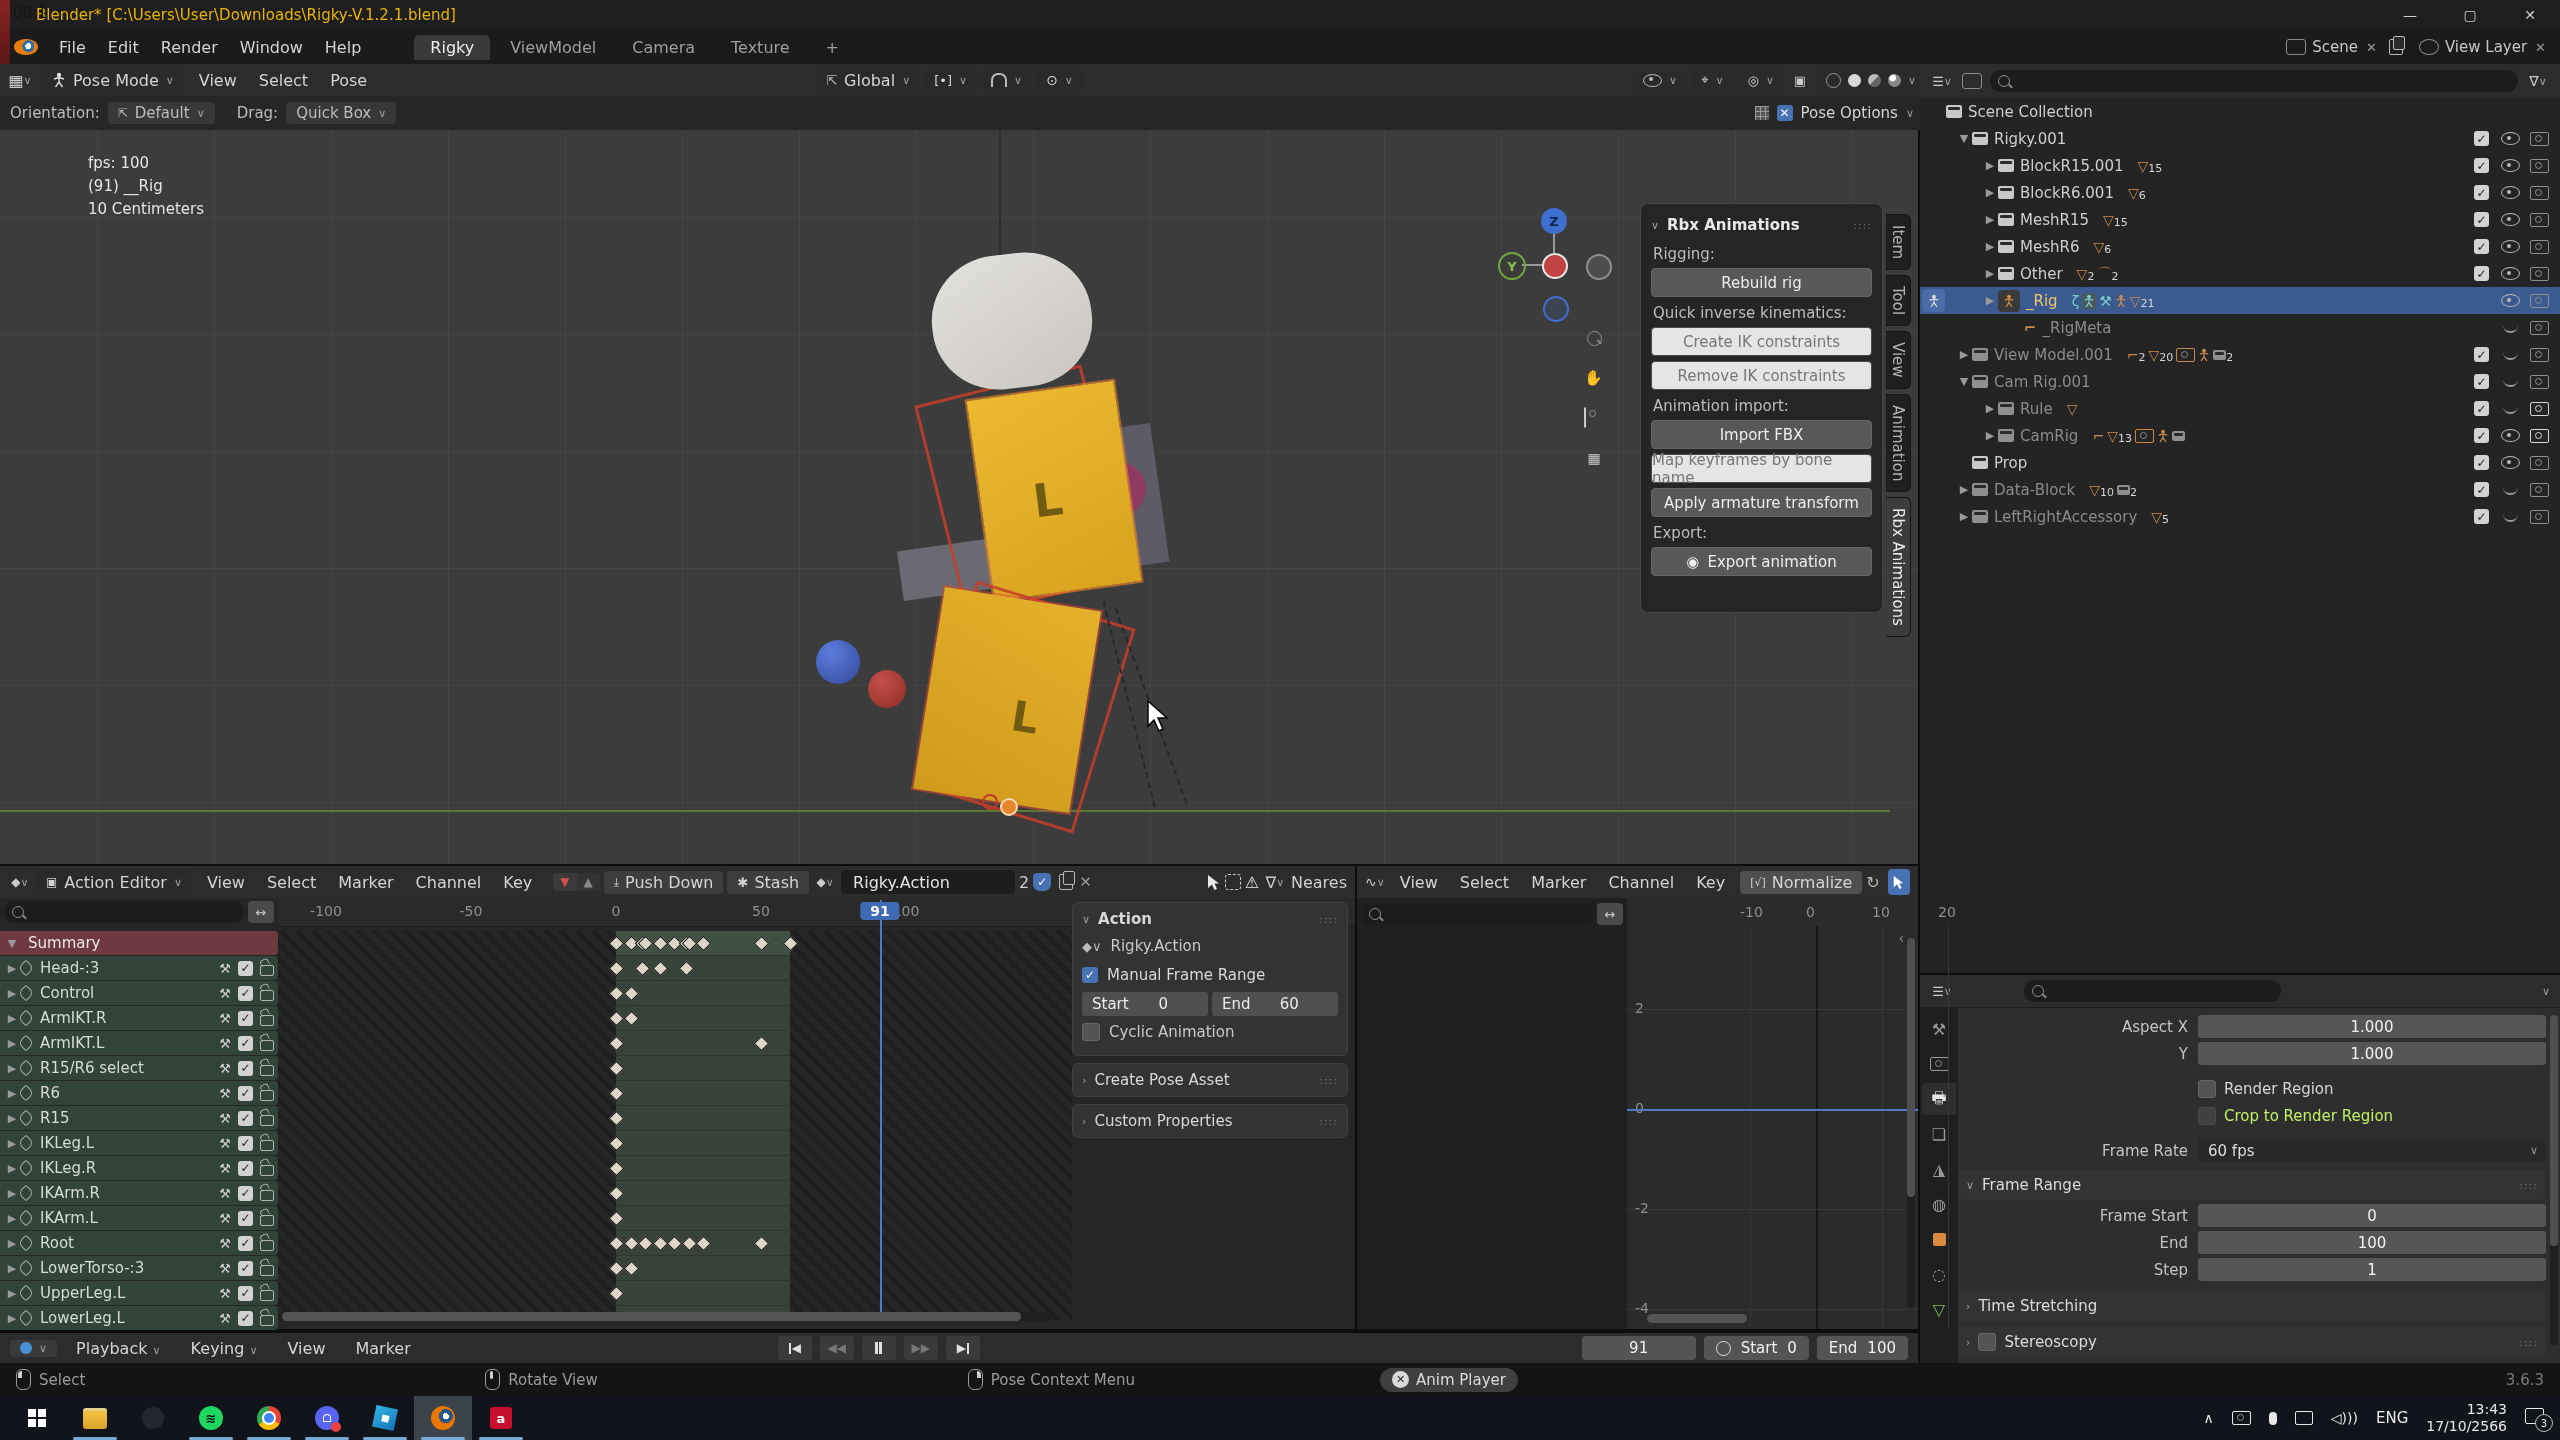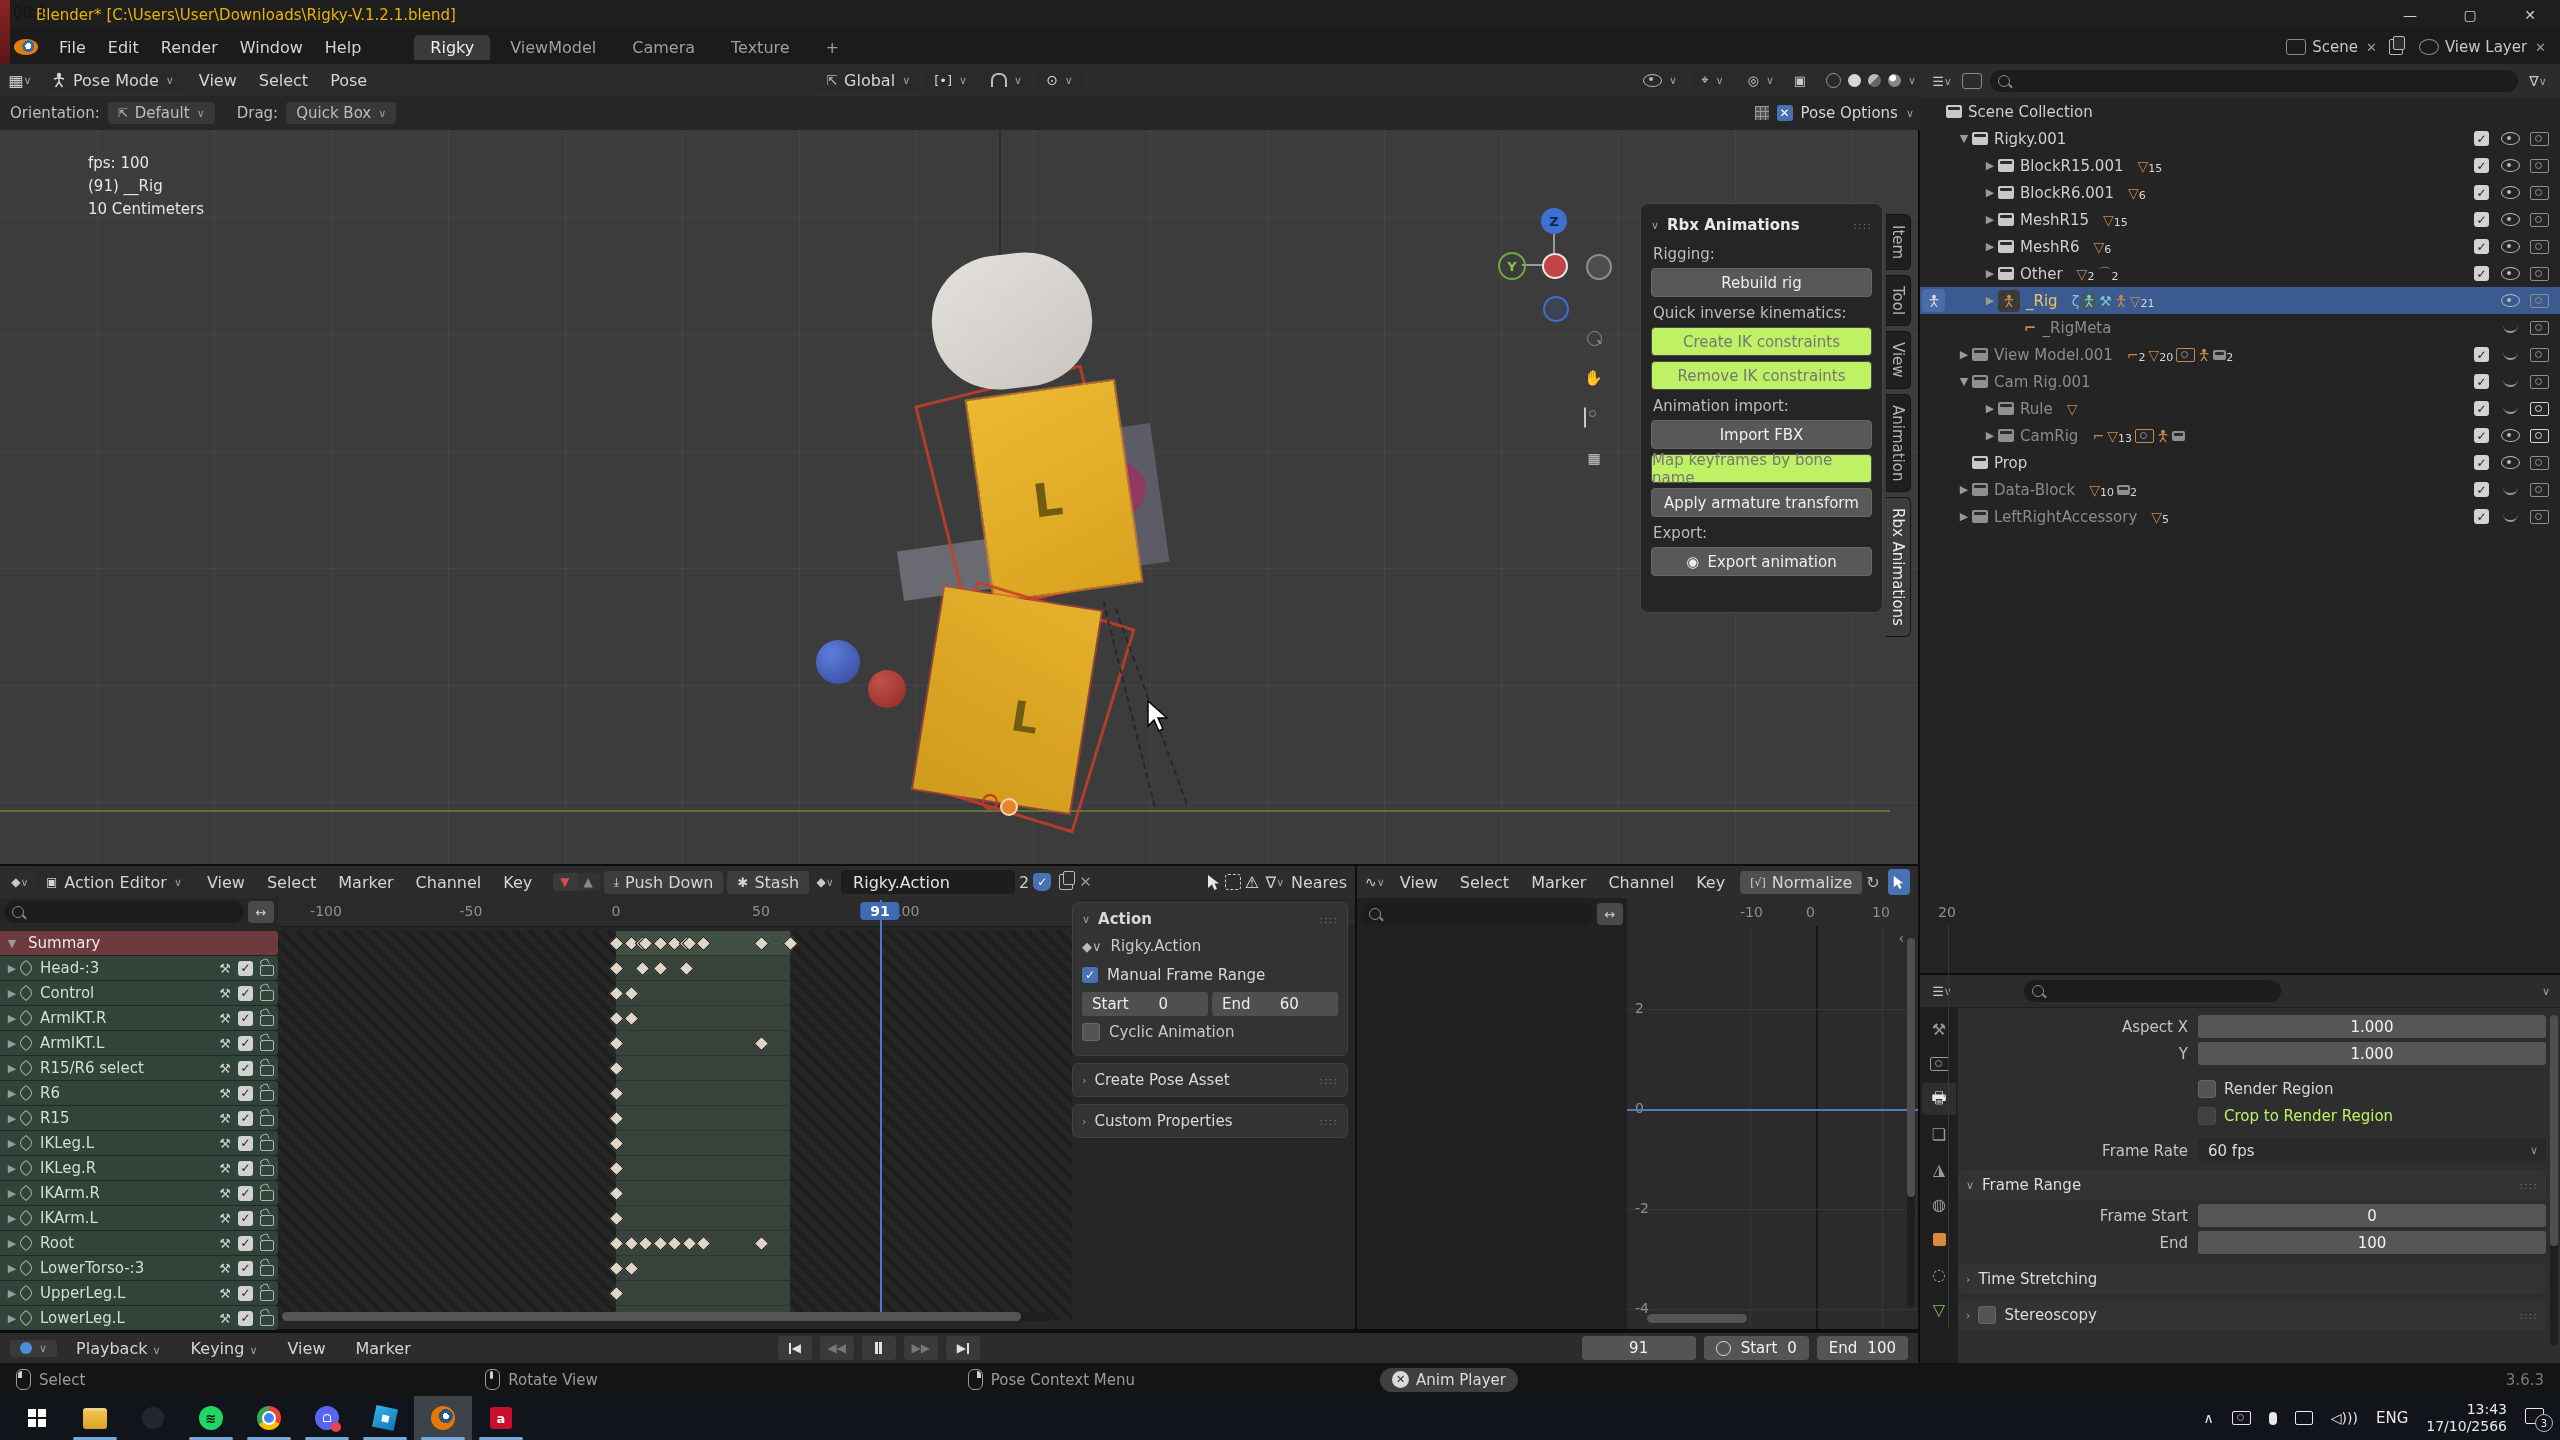--- a/index.html
+++ b/index.html
@@ -45,21 +45,21 @@
   .lchar{color:#6f5c12;font-weight:bold;}
   .sphere{border-radius:50%;}
   .navball{border-radius:50%;display:flex;align-items:center;justify-content:center;font-size:13px;font-weight:bold;}
   .nav-ic{width:24px;height:24px;display:flex;align-items:center;justify-content:center;color:#c9c9c9;}
   .dashline{border-left:2px dashed rgba(35,35,35,.8);}
 
   
   #rbx-panel{left:1640px;top:139px;width:243px;height:410px;background:rgba(36,36,36,.97);border:1px solid #474747;border-radius:8px;padding:8px 10px;box-sizing:border-box;}
   .rbx-label{color:#bdbdbd;font-size:15px;margin:7px 0 5px 2px;}
   .rbx-btn{height:27px;border-radius:4px;background:#585858;color:#eeeeee;font-size:15px;display:flex;align-items:center;justify-content:center;margin-bottom:5px;border:1px solid #666;}
-  .rbx-btn.disabled{background:#bef264;color:#767676;border-color:#4a4a4a;}
+  .rbx-btn.disabled{background:#e5e5e5;color:#767676;border-color:#4a4a4a;}
   #rbx-tabs{left:1886px;top:150px;width:30px;}
   .side-tab{writing-mode:vertical-rl;background:#1f1f1f;color:#b4b4b4;font-size:15px;border-radius:0 6px 6px 0;padding:10px 3px;margin-bottom:5px;text-align:center;border:1px solid #151515;border-left:none;}
   .side-tab.active{background:#3c3c3c;color:#ececec;}
 
   
   #outliner{left:1920px;top:64px;width:640px;height:909px;background:#242424;border-bottom:2px solid #0d0d0d;}
   #ol-header{height:34px;background:#2c2c2c;display:flex;align-items:center;gap:8px;padding:0 10px;}
   .search-box{background:#1c1c1c;border-radius:12px;height:22px;display:flex;align-items:center;padding:0 8px;color:#888;flex:1;}
   .ol-row{height:27px;display:flex;align-items:center;font-size:15px;color:#cfcfcf;position:relative;padding-right:6px;}
   .ol-row.greyed{color:#8b8b8b;}
@@ -795,20 +795,24 @@
         <span class="grip">::::</span>
       </div>
     <div id="frame-range-rows">
         <div class="prow">
           <span class="plabel">Frame Start</span>
           <span class="pfield">0</span>
         </div>
         <div class="prow">
           <span class="plabel">End</span>
           <span class="pfield">100</span>
+        </div>
+        <div class="prow">
+          <span class="plabel">Step</span>
+          <span class="pfield">1</span>
         </div>
       </div>
     <div class="panel-hdr" style="margin-top:8px;">
         <span class="chev">›</span>
         <span>Time Stretching</span>
       </div>
     <div class="panel-hdr">
         <span class="chev">›</span>
         <span class="pcheck" style="margin:0;"></span>
         <span>Stereoscopy</span>

